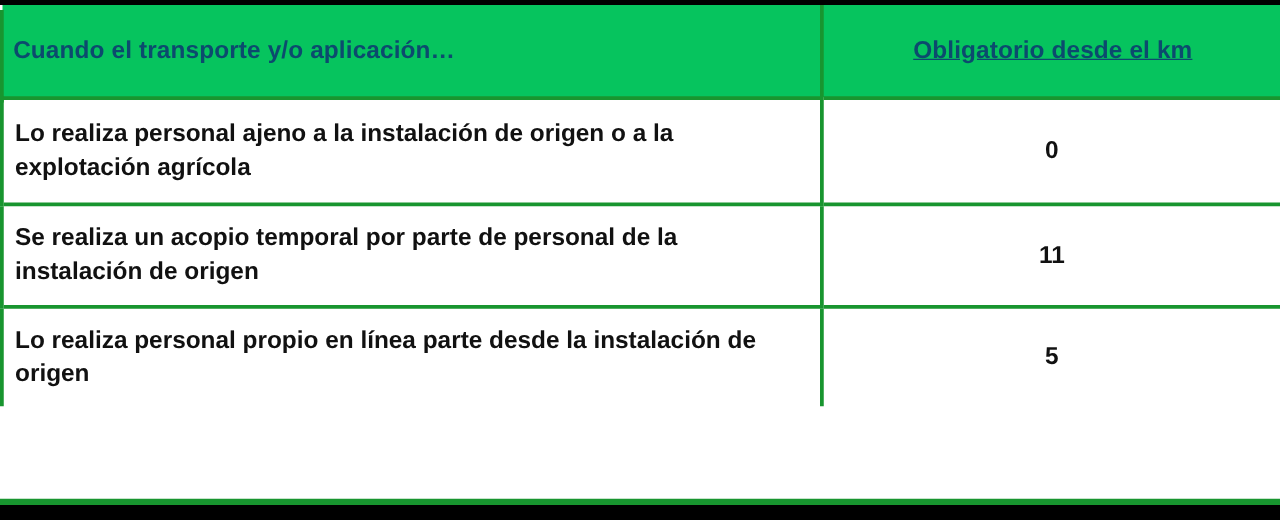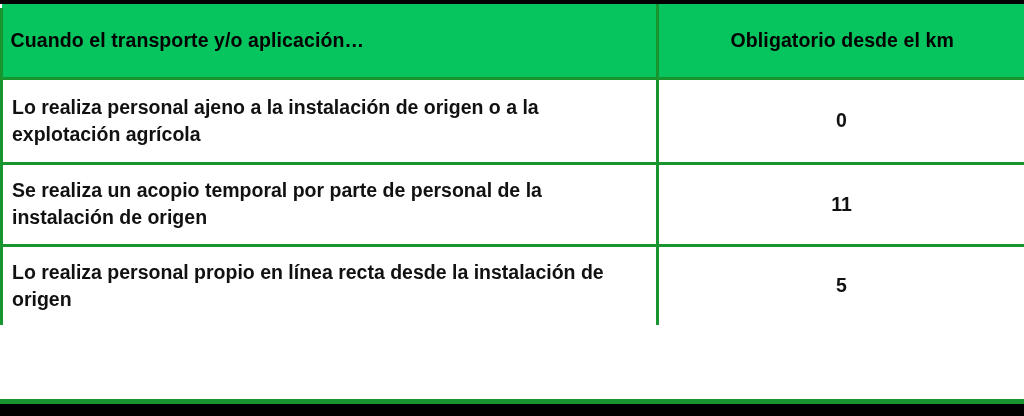--- a/index.html
+++ b/index.html
@@ -37,38 +37,39 @@
     width: 1024px;
     border-collapse: collapse;
     table-layout: fixed;
   }
 
   table.kmtable col.col-desc { width: 656px; }
   table.kmtable col.col-km   { width: 368px; }
 
   thead tr.header-row th {
     background: #06c45e;
-    color: #000000;
+    color: #0c4a6e;
     font-size: 19.5px;
     font-weight: bold;
     letter-spacing: 0.1px;
     height: 74px;
     padding: 0;
     box-sizing: border-box;
     border: 0;
   }
 
   th.th-desc {
     text-align: left;
     padding-left: 9px !important;
     border-right: 3px solid #18952f !important;
   }
 
   th.th-km {
     text-align: center;
+    text-decoration: underline;
   }
 
   tbody td {
     background: #ffffff;
     color: #111111;
     border-top: 3px solid #18952f;
     border-bottom: 0;
     padding: 0 9px;
     box-sizing: border-box;
     vertical-align: middle;
@@ -130,20 +131,20 @@
       <tbody>
         <tr class="r0">
           <td class="cell-desc">Lo realiza personal ajeno a la instalación de origen o a la explotación agrícola</td>
           <td class="cell-km">0</td>
         </tr>
         <tr class="r2">
           <td class="cell-desc">Se realiza un acopio temporal por parte de personal de la instalación de origen</td>
           <td class="cell-km">11</td>
         </tr>
         <tr class="r3">
-          <td class="cell-desc">Lo realiza personal propio en línea recta desde la instalación de origen</td>
+          <td class="cell-desc">Lo realiza personal propio en línea parte desde la instalación de origen</td>
           <td class="cell-km">5</td>
         </tr>
       </tbody>
     </table>
   </div>
 
 </div>
 
 </body></html>

